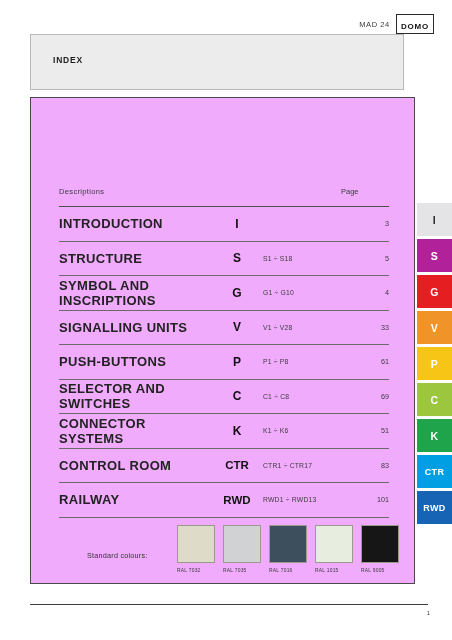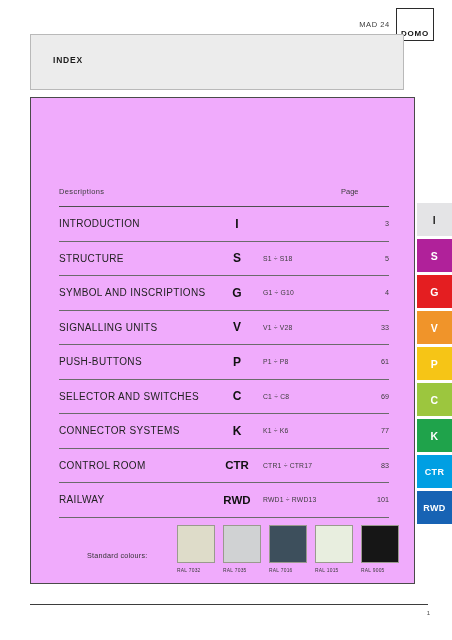--- a/index.html
+++ b/index.html
@@ -29,21 +29,21 @@
     gap: 6px;
   }
   .doc-code {
     font-size: 7.5px;
     letter-spacing: 0.6px;
     color: #3a3a3a;
     font-weight: 400;
   }
   .brand-box {
     border: 1px solid #2b2b2b;
-    padding: 14px 4px 1px 4px;
+    padding: 1px 4px 1px 4px;
     line-height: 1;
   }
   .brand-text {
     font-size: 8px;
     font-weight: 700;
     letter-spacing: 0.8px;
     color: #111111;
   }
 
   
@@ -99,23 +99,24 @@
     height: 30px;
     border-bottom: 1.4px solid #4f4f4f;
     text-align: left;
   }
   .data-row td {
     height: 33.5px;
     border-bottom: 1.1px solid #6b6b6b;
   }
   .col-desc {
     width: 152px;
-    font-size: 10px;
+    font-size: 13px;
     letter-spacing: 0.35px;
     color: #222222;
+    font-weight: bold;
   }
   .col-letter {
     width: 52px;
     text-align: center;
     font-size: 12px;
     font-weight: 700;
     color: #111111;
   }
   .col-letter.wide {
     font-size: 11.5px;
@@ -278,21 +279,21 @@
       <tr class="data-row">
         <td class="col-desc">SELECTOR AND SWITCHES</td>
         <td class="col-letter">C</td>
         <td class="col-range">C1 ÷ C8</td>
         <td class="col-page">69</td>
       </tr>
       <tr class="data-row">
         <td class="col-desc">CONNECTOR SYSTEMS</td>
         <td class="col-letter">K</td>
         <td class="col-range">K1 ÷ K6</td>
-        <td class="col-page">77</td>
+        <td class="col-page">51</td>
       </tr>
       <tr class="data-row">
         <td class="col-desc">CONTROL ROOM</td>
         <td class="col-letter wide">CTR</td>
         <td class="col-range">CTR1 ÷ CTR17</td>
         <td class="col-page">83</td>
       </tr>
       <tr class="data-row">
         <td class="col-desc">RAILWAY</td>
         <td class="col-letter wide">RWD</td>

